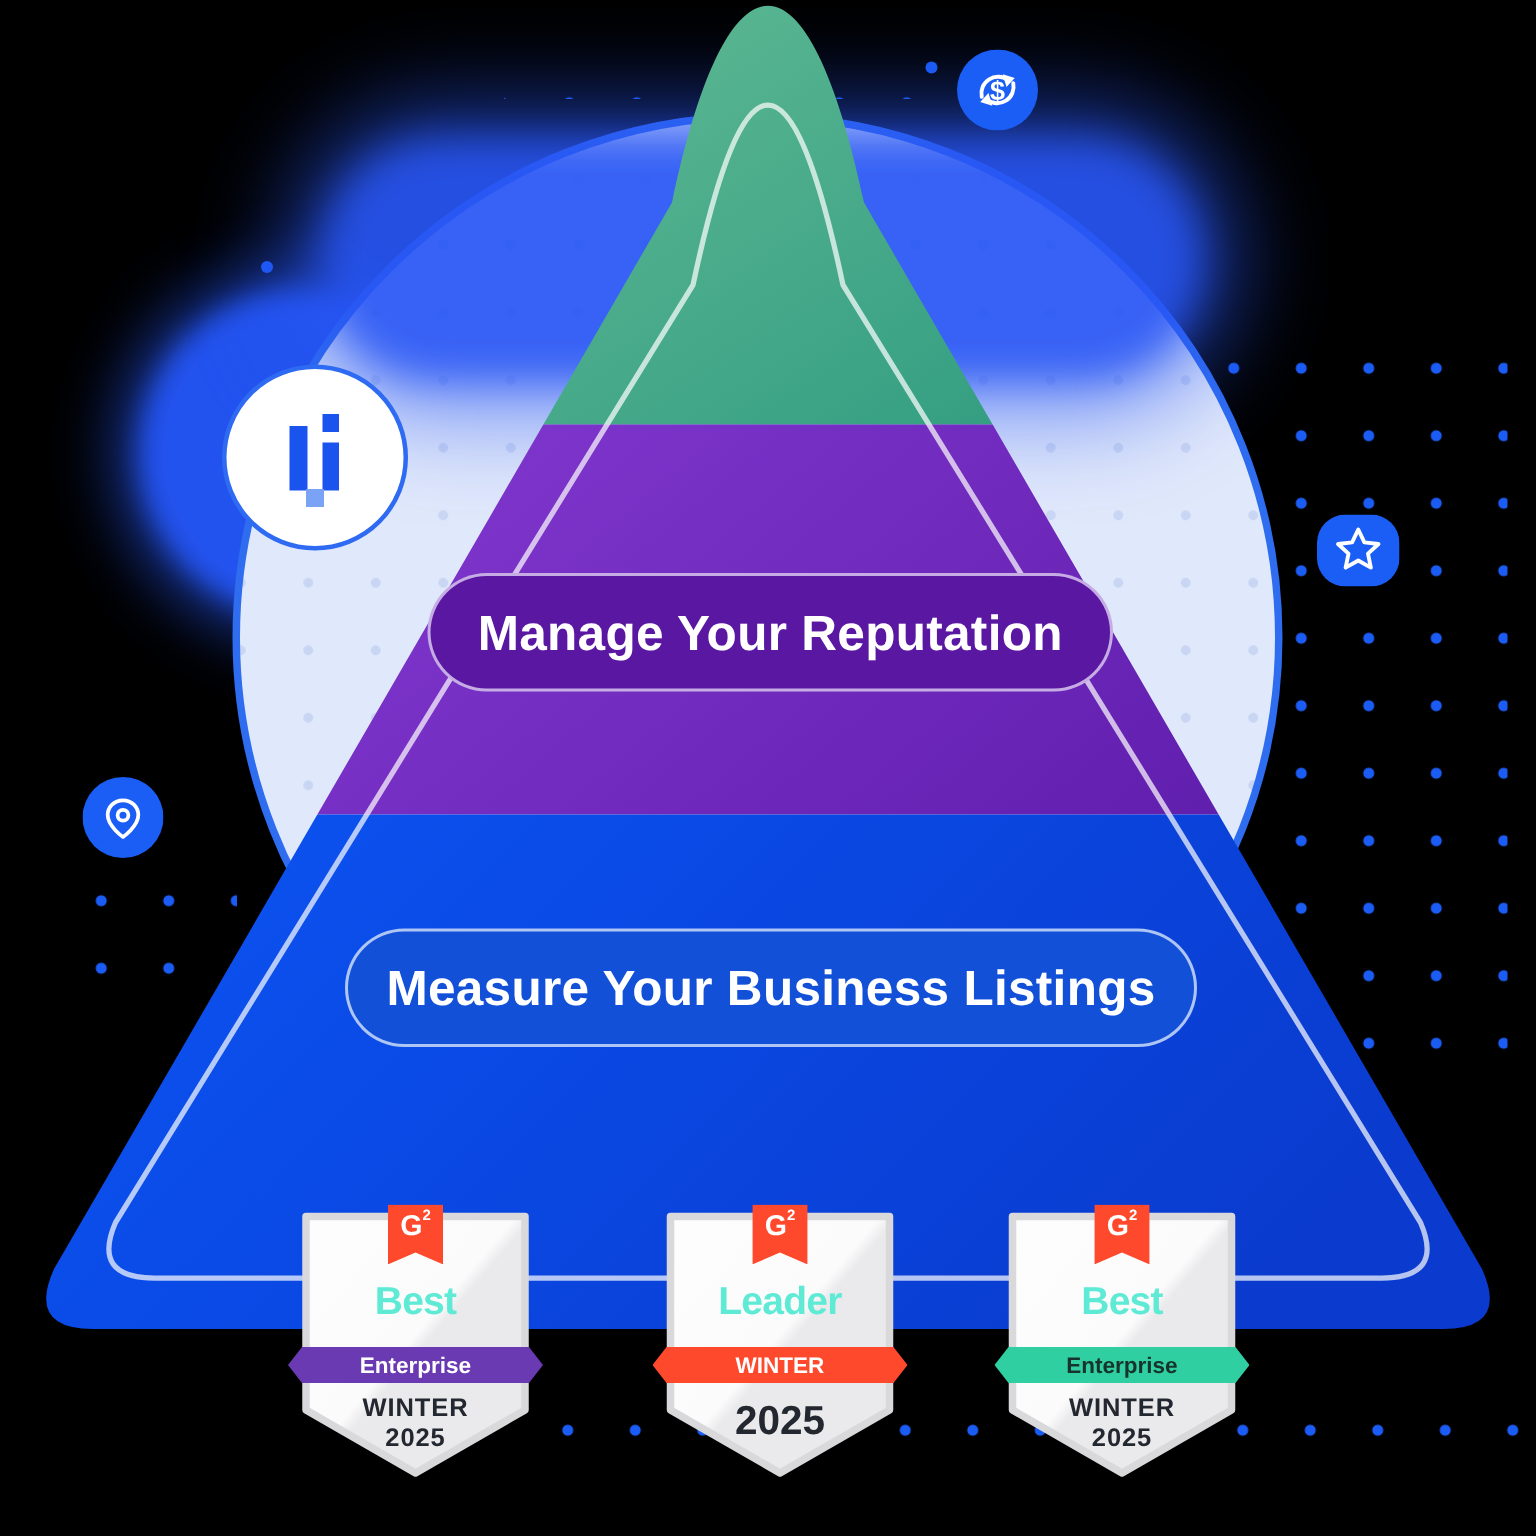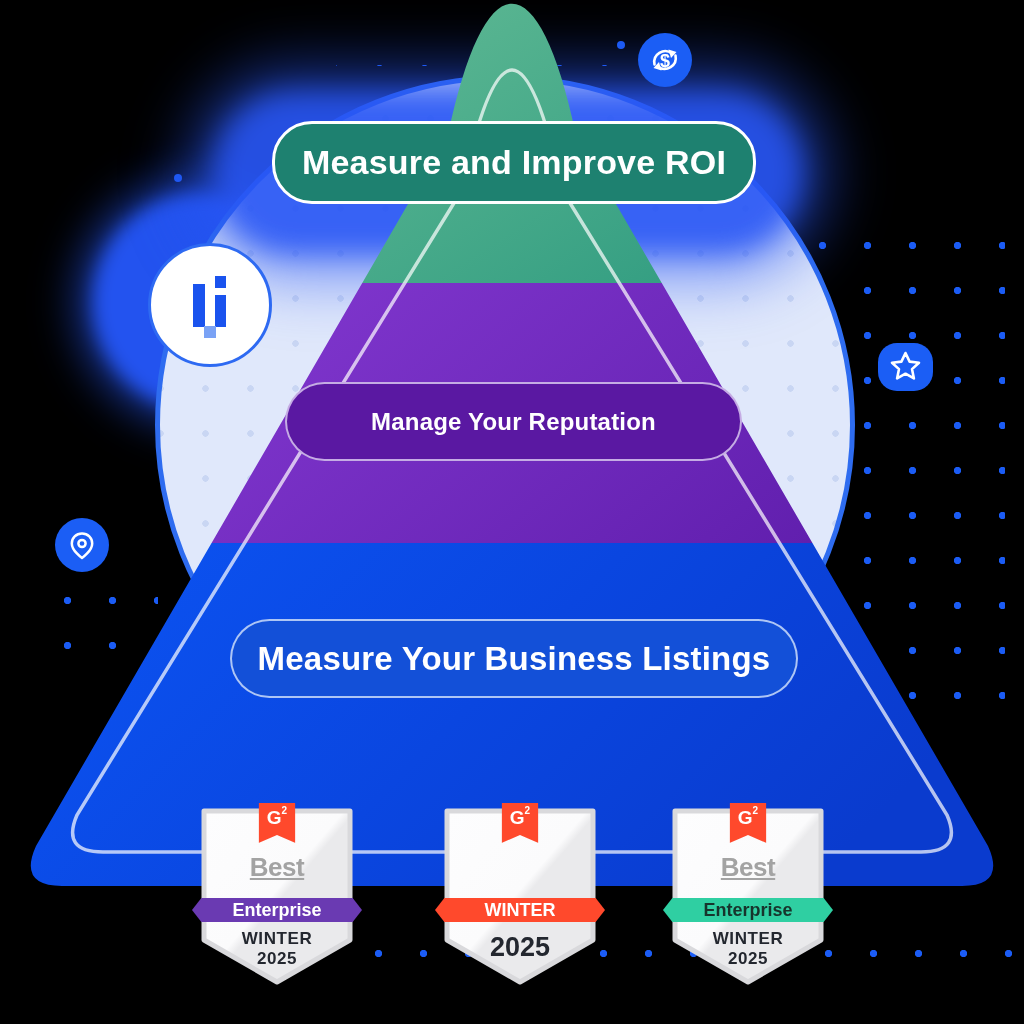--- a/index.html
+++ b/index.html
@@ -22,44 +22,44 @@
              background:rgba(40,86,244,.92);filter:blur(14px);
              box-shadow:0 0 50px 28px rgba(40,86,244,.5);z-index:4;}
 
   .pyramid-svg{position:absolute;left:0;top:0;z-index:5;}
 
   
   .pill{position:absolute;display:flex;align-items:center;justify-content:center;z-index:6;
         border-style:solid;border-width:3px;border-radius:40px;color:#fff;font-weight:600;
         text-align:center;letter-spacing:.2px;}
   .pill-0{left:272px;top:121px;width:478px;height:77px;font-size:34px;border-width:3.5px;}
-  .pill-1{left:285px;top:382px;width:453px;height:75px;font-size:24px;border-width:2.5px;}
+  .pill-1{left:285px;top:382px;width:453px;height:75px;font-size:33px;border-width:2.5px;}
   .pill-2{left:230px;top:619px;width:564px;height:75px;font-size:33px;border-width:2.5px;}
 
   
   .logo-circle{position:absolute;left:148px;top:243px;width:124px;height:124px;border-radius:50%;
                background:#fff;border:3px solid #2e6af2;box-sizing:border-box;z-index:7;}
   .logo-circle .px{position:absolute;background:#1a53ee;}
   .logo-circle .px.lt{background:#7aa2f5;}
 
   .float-icon{position:absolute;z-index:7;}
 
   
   .badge{position:absolute;top:808px;width:152px;height:180px;z-index:8;}
   .badge .shield{position:absolute;left:0;top:0;}
   .badge .flag{position:absolute;left:50%;top:-5px;transform:translateX(-50%);width:37px;height:40px;
                display:flex;justify-content:center;align-items:flex-start;padding-top:5px;box-sizing:border-box;
                clip-path:polygon(0 0,100% 0,100% 100%,50% 80%,0 100%);color:#fff;font-weight:700;z-index:3;}
   .badge .flag .g{font-size:19px;line-height:19px;}
   .badge .flag sup{font-size:10px;line-height:10px;margin-top:-2px;}
   .badge .title{position:absolute;left:0;right:0;top:28px;height:62px;display:flex;flex-direction:column;
-                justify-content:center;text-align:center;color:#a3a3a3;font-weight:700;font-size:26px;
-                line-height:28px;letter-spacing:-.5px;z-index:2;text-decoration:underline;}
+                justify-content:center;text-align:center;color:#5eead4;font-weight:700;font-size:26px;
+                line-height:28px;letter-spacing:-.5px;z-index:2;}
   .badge .ribbon{position:absolute;left:-9px;right:-9px;top:90px;height:24px;display:flex;align-items:center;
-                 justify-content:center;font-weight:700;font-size:18px;z-index:2;
+                 justify-content:center;font-weight:700;font-size:15px;z-index:2;
                  clip-path:polygon(0 50%,5.5% 0,94.5% 0,100% 50%,94.5% 100%,5.5% 100%);}
   .badge .footer{position:absolute;left:0;right:0;top:121px;display:flex;flex-direction:column;align-items:center;
                  color:#23272f;font-weight:700;font-size:17px;line-height:20px;letter-spacing:.6px;z-index:2;}
   .badge .footer.big{font-size:27px;line-height:30px;top:124px;letter-spacing:0;}
 </style>
 </head>
 <body>
 
 <div class="stage">
 
@@ -94,23 +94,20 @@
       </clipPath>
     </defs>
     <g clip-path="url(#pyrClip)">
       <rect x="0" y="-10" width="1024" height="293" fill="url(#gGreen)"></rect>
       <rect x="0" y="283" width="1024" height="260" fill="url(#gPurple)"></rect>
       <rect x="0" y="543" width="1024" height="360" fill="url(#gBlue)"></rect>
     </g>
     <path d="M462,190 C496,30 528,30 562,190 L947,815 Q963,852 921,852 L103,852 Q61,852 77,815 Z" fill="none" stroke="rgba(255,255,255,0.7)" stroke-width="3.5"></path>
   </svg>
 
-  <div class="pill pill-0" style="background: rgb(30, 129, 112); border-color: rgb(255, 255, 255);">
-    <span>Measure and Improve ROI</span>
-  </div>
   <div class="pill pill-1" style="background: rgb(90, 24, 162); border-color: rgba(233, 222, 250, 0.75);">
     <span>Manage Your Reputation</span>
   </div>
   <div class="pill pill-2" style="background: rgb(19, 80, 216); border-color: rgba(214, 228, 252, 0.8);">
     <span>Measure Your Business Listings</span>
   </div>
 
   <div class="logo-circle">
     <div class="px" style="left:42px;top:38px;width:12px;height:43px;"></div>
     <div class="px" style="left:64px;top:30px;width:11px;height:12px;"></div>
@@ -170,20 +167,24 @@
   </div>
 
   <div class="badge" style="left:444px;">
     <svg class="shield" width="152" height="178" viewBox="0 0 152 178">
       <polygon points="3,3 149,3 149,132 76,174 3,132" fill="url(#shieldGrad)" stroke="#d9d9dc" stroke-width="5" stroke-linejoin="round"></polygon>
     </svg>
     <div class="flag" style="background: rgb(255, 73, 44);">
       <span class="g">G</span>
         <sup>2</sup>
     </div>
+    <div class="title">
+      <div>Leader</div>
+        <div></div>
+    </div>
     <div class="ribbon" style="background: rgb(255, 73, 44); color: rgb(255, 255, 255);">
       <span>WINTER</span>
     </div>
     <div class="footer big">
       <div>2025</div>
         <div></div>
     </div>
   </div>
 
   <div class="badge" style="left:672px;">

